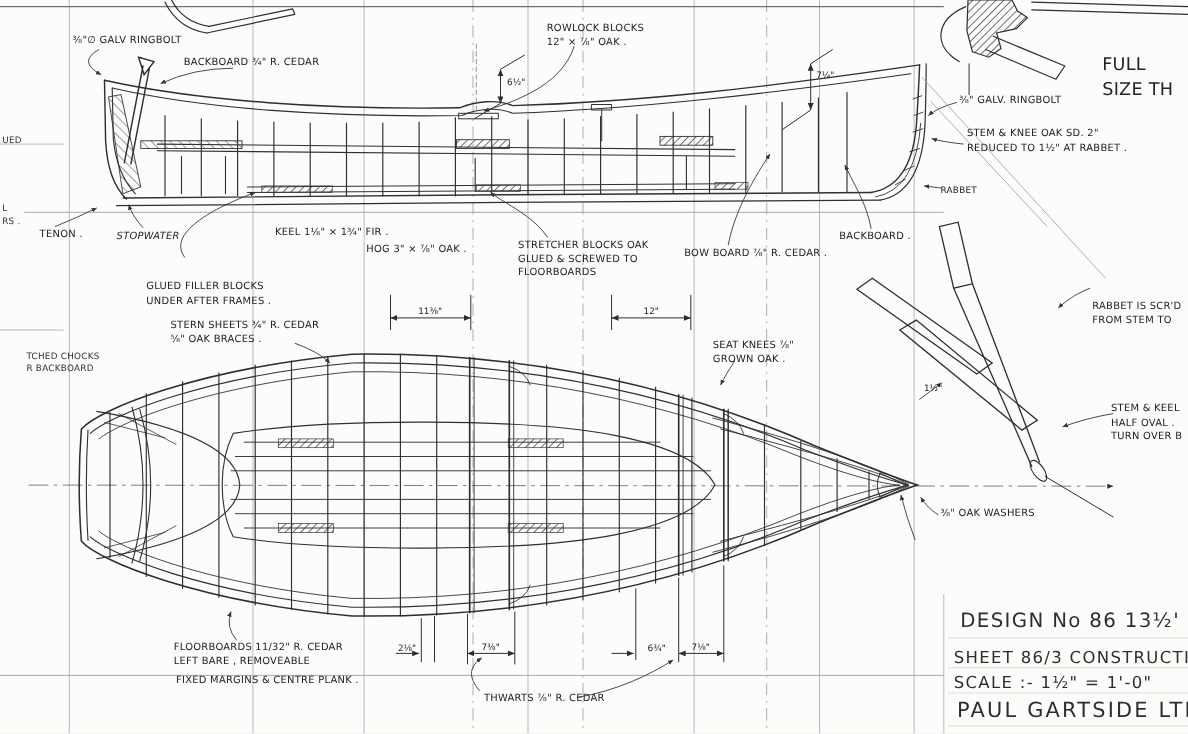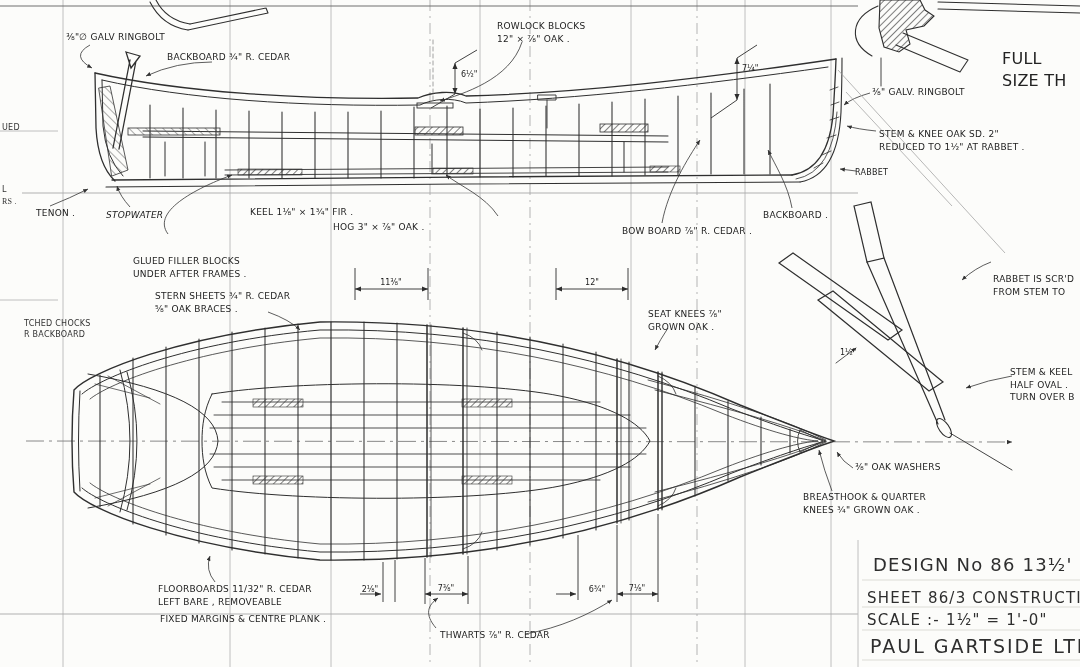--- a/index.html
+++ b/index.html
@@ -205,52 +205,53 @@
   </svg>
 
   <div id="annotation-layer">
       <div class="ann" style="left: 66px; top: 31px;">⅜"∅ GALV RINGBOLT</div>
       <div class="ann" style="left: 167px; top: 51px;">BACKBOARD  ¾" R. CEDAR</div>
       <div class="ann" style="left: 497px; top: 20px;">ROWLOCK BLOCKS
 12" × ⅞"  OAK .</div>
       <div class="ann dim" style="left: 461px; top: 69px;">6½"</div>
       <div class="ann dim" style="left: 742px; top: 63px;">7¼"</div>
       <div class="ann" style="left: 872px; top: 86px;">⅜" GALV. RINGBOLT</div>
-      <div class="ann" style="left: 879px; top: 128px;">STEM &amp; KNEE OAK SD. 2"
+      <div class="ann" style="left: 879px; top: 116px;">STEM &amp; KNEE OAK SD. 2"
 REDUCED TO 1½" AT RABBET .</div>
       <div class="ann" style="left: 855px; top: 167px; font-size: 8px;">RABBET</div>
       <div class="ann" style="left: 1002px; top: 48px; font-size: 16px;">FULL SIZE TH</div>
       <div class="ann frag" style="left: 2px; top: 122px; font-size: 8px;">UED</div>
       <div class="ann frag" style="left: 2px; top: 184px; font-size: 8px;">L</div>
-      <div class="ann frag" style="left: 2px; top: 196px; font-size: 8px; font-family: Liberation Serif, serif;">RS .</div>
+      <div class="ann frag" style="left: 2px; top: 196px; font-size: 8px;">RS .</div>
       <div class="ann" style="left: 36px; top: 207px;">TENON .</div>
       <div class="ann" style="left: 106px; top: 209px; font-style: italic;">STOPWATER</div>
       <div class="ann" style="left: 133px; top: 235px; margin-top: 20px;">GLUED FILLER BLOCKS
 UNDER AFTER FRAMES .</div>
       <div class="ann" style="left: 250px; top: 206px;">KEEL 1⅛" × 1¾" FIR .</div>
       <div class="ann" style="left: 333px; top: 221px;">HOG 3" × ⅞" OAK .</div>
+      <div class="ann" style="left: 471px; top: 217px;">STRETCHER BLOCKS OAK
+GLUED &amp; SCREWED TO
+FLOORBOARDS</div>
       <div class="ann" style="left: 622px; top: 225px;">BOW BOARD ⅞" R. CEDAR .</div>
       <div class="ann" style="left: 763px; top: 209px;">BACKBOARD .</div>
       <div class="ann" style="left: 993px; top: 254px; margin-top: 19px;">RABBET IS SCR'D
 FROM STEM TO</div>
       <div class="ann" style="left: 1010px; top: 366px;">STEM &amp; KEEL
 HALF OVAL .
 TURN OVER B</div>
       <div class="ann dim" style="left: 840px; top: 347px;">1½"</div>
       <div class="ann" style="left: 155px; top: 290px;">STERN SHEETS  ¾" R. CEDAR
 ⅝" OAK BRACES .</div>
       <div class="ann frag" style="left: 0px; top: 318px; font-size: 8px; margin-left: 24px;">TCHED CHOCKS
 R BACKBOARD</div>
       <div class="ann dim" style="left: 391px; top: 277px; transform: translateX(-50%);">11⅜"</div>
       <div class="ann dim" style="left: 592px; top: 277px; transform: translateX(-50%);">12"</div>
       <div class="ann" style="left: 648px; top: 308px;">SEAT KNEES ⅞"
 GROWN OAK .</div>
       <div class="ann" style="left: 855px; top: 461px;">⅜" OAK WASHERS</div>
-      <div class="ann" style="left: 803px; top: 491px;">BREASTHOOK &amp; QUARTER
-KNEES ¾" GROWN OAK .</div>
       <div class="ann" style="left: 158px; top: 583px;">FLOORBOARDS  11/32" R. CEDAR
 LEFT BARE , REMOVEABLE</div>
       <div class="ann" style="left: 160px; top: 613px;">FIXED MARGINS &amp; CENTRE PLANK .</div>
       <div class="ann dim" style="left: 370px; top: 584px; transform: translateX(-50%);">2⅛"</div>
       <div class="ann dim" style="left: 446px; top: 583px; transform: translateX(-50%);">7⅜"</div>
       <div class="ann dim" style="left: 597px; top: 584px; transform: translateX(-50%);">6¾"</div>
       <div class="ann dim" style="left: 637px; top: 583px; transform: translateX(-50%);">7⅛"</div>
       <div class="ann" style="left: 440px; top: 629px;">THWARTS ⅞" R. CEDAR</div>
     </div>
 

